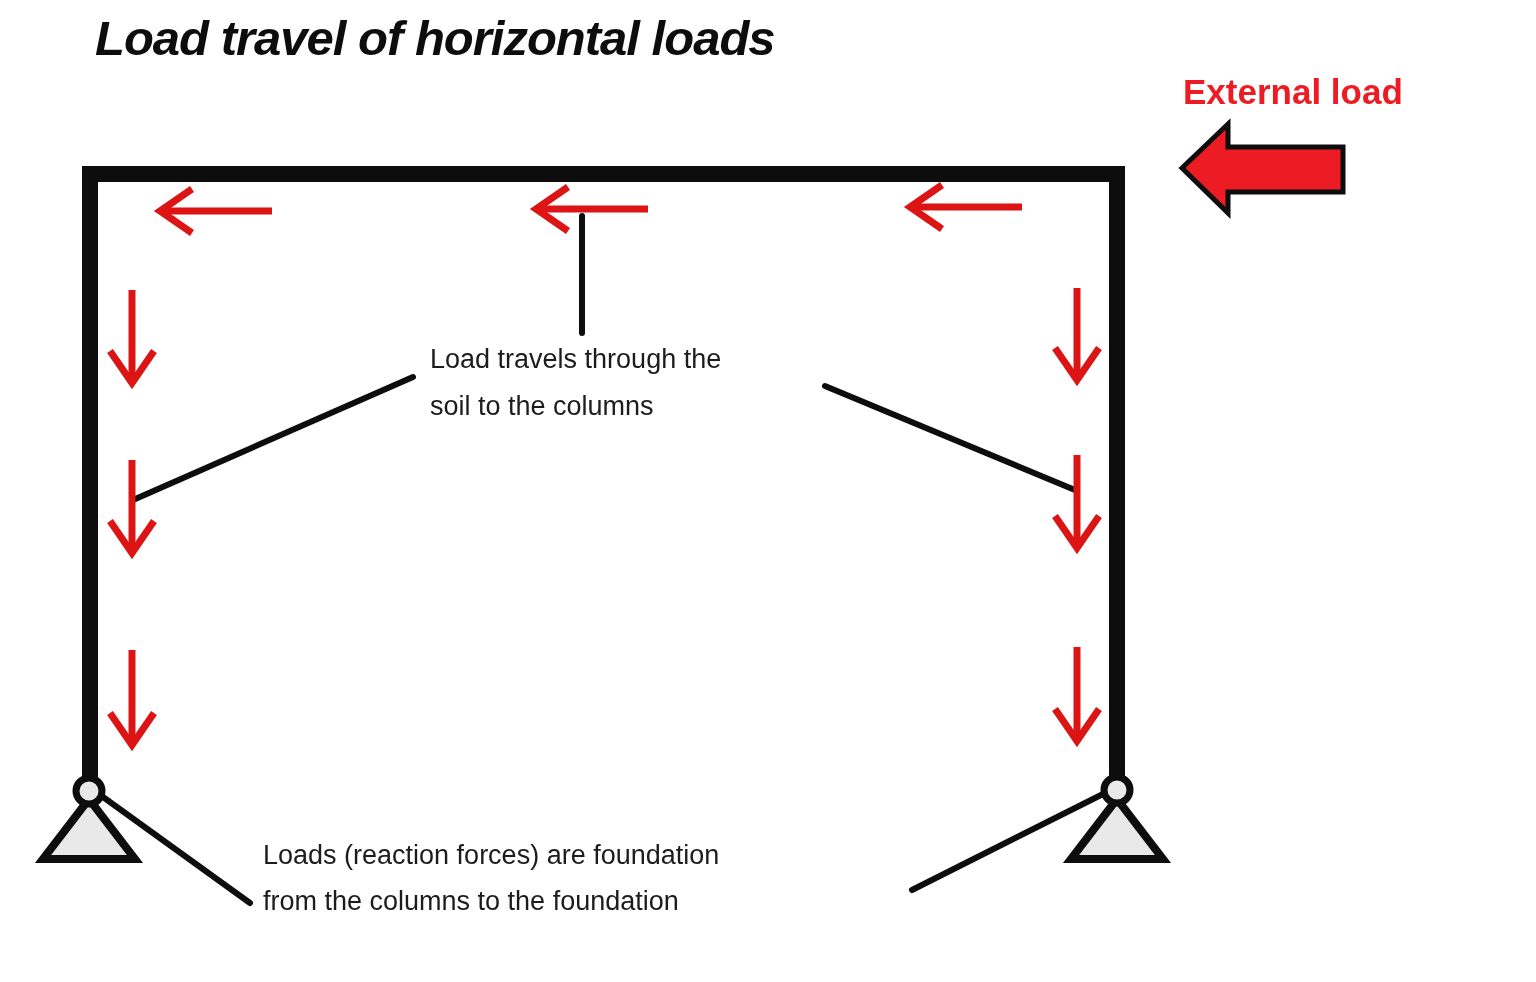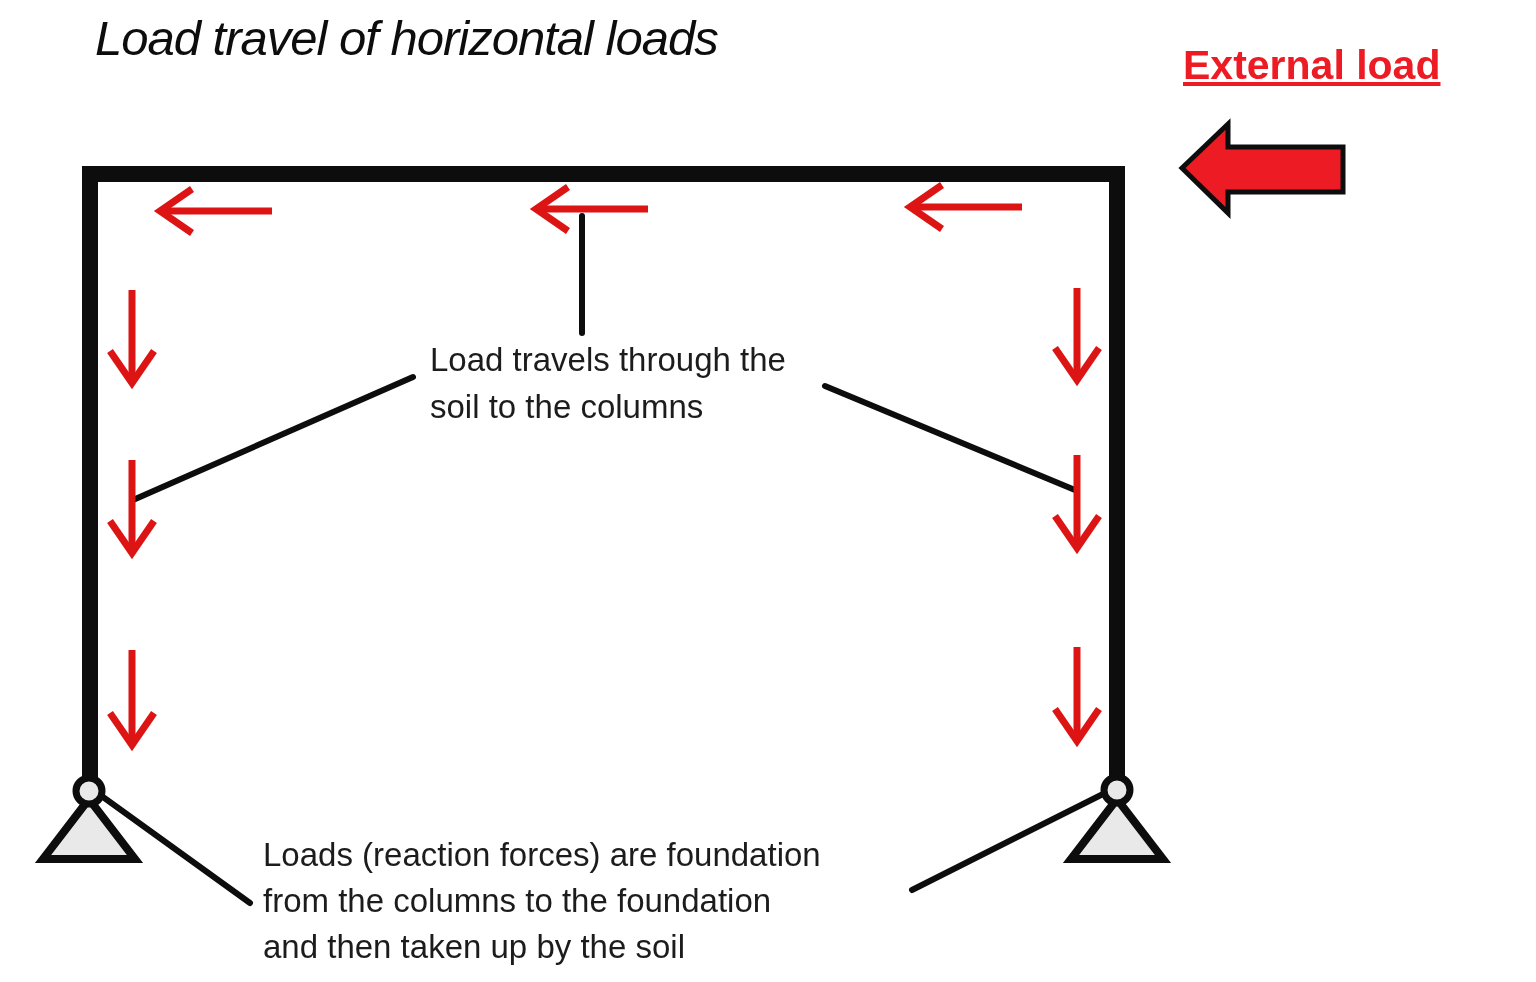--- a/index.html
+++ b/index.html
@@ -24,39 +24,38 @@
   }
   .diagram-svg{
     position:absolute;
     left:0;top:0;
     width:1536px;height:982px;
   }
   .title{
     position:absolute;
     left:95px;top:10px;
     font-size:49px;
-    font-weight:400;
+    font-weight:700;
     font-style:italic;
     letter-spacing:-1px;
     color:var(--structure-black);
     white-space:nowrap;
   }
   .external-label{
     position:absolute;
-    left:1183px;top:42px;
-    font-size:41px;
+    left:1183px;top:72px;
+    font-size:35px;
     font-weight:800;
     color:var(--external-red);
     white-space:nowrap;
-    text-decoration:underline;
   }
   .note{
     position:absolute;
     color:var(--text-black);
-    font-size:33px;
+    font-size:27px;
     line-height:47px;
     white-space:nowrap;
   }
   .note-beam{left:430px;top:336px;}
   .note-foundation{left:263px;top:832px;line-height:46px;}
   .frame-stroke{stroke:var(--structure-black);fill:none;}
   .leader{stroke:var(--structure-black);stroke-width:6;fill:none;stroke-linecap:round;}
   .red-arrow{stroke:var(--arrow-red);stroke-width:7;fill:none;stroke-linecap:butt;stroke-linejoin:miter;}
   .support-shape{fill:var(--support-fill);stroke:var(--structure-black);}
 </style>
@@ -131,16 +130,15 @@
   <div class="external-label">External load</div>
 
   <div class="note note-beam">
     <div>Load travels through the</div>
     <div>soil to the columns</div>
   </div>
 
   <div class="note note-foundation">
     <div>Loads (reaction forces) are foundation</div>
     <div>from the columns to the foundation</div>
-    <div>and then taken up by the soil</div>
   </div>
 
 </div>
 
 </body></html>

